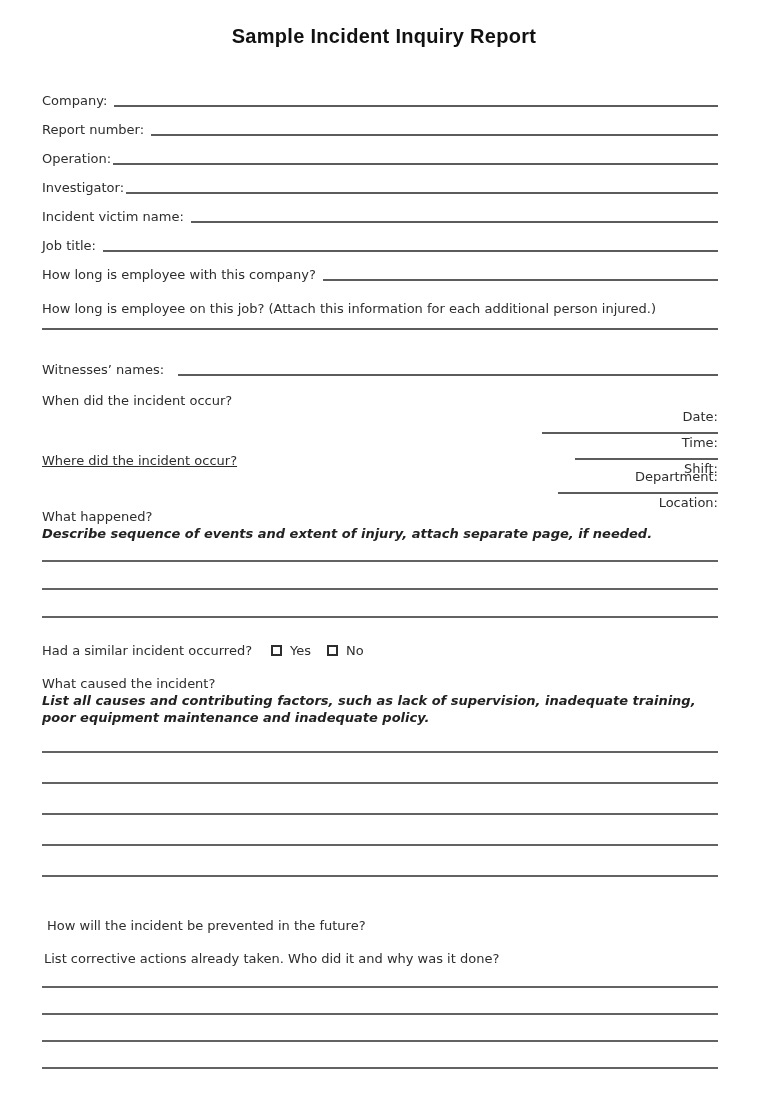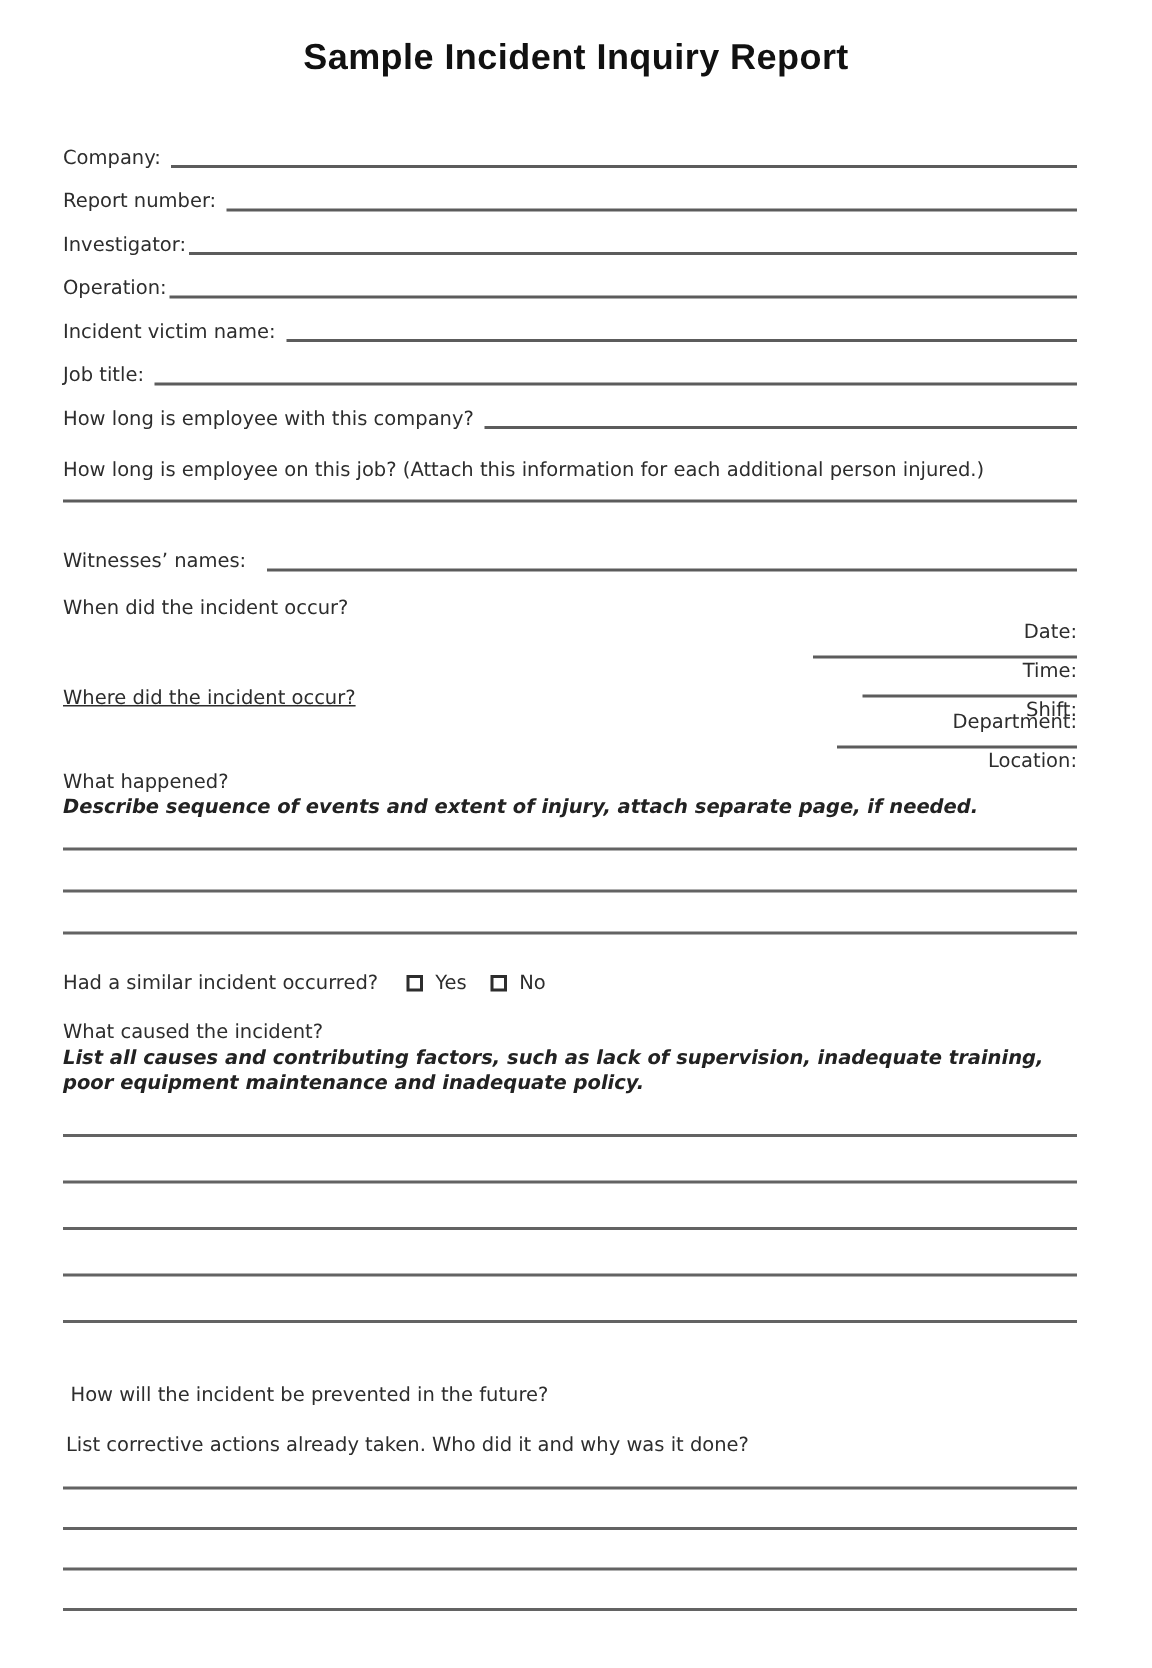--- a/index.html
+++ b/index.html
@@ -11,21 +11,21 @@
     font-family: "DejaVu Sans", "Liberation Sans", sans-serif;
     font-size: 13px;
     color: #2d2d2d;
     overflow: hidden;
     position: relative;
   }
   .inner { margin: 0 50px 0 42px; }
   .title {
     font-family: "Liberation Sans", sans-serif;
     font-weight: 700;
-    font-size: 24px;
+    font-size: 20px;
     letter-spacing: 0.3px;
     text-align: center;
     color: #111111;
     padding-top: 25px;
   }
   .fields-block { margin-top: 31px; }
   .field-row {
     display: flex;
     align-items: flex-end;
     height: 29px;
@@ -99,25 +99,25 @@
   <div class="inner fields-block">
     <div class="field-row">
       <span class="flabel">Company:</span>
       <span class="fill"></span>
     </div>
     <div class="field-row">
       <span class="flabel">Report number:</span>
       <span class="fill"></span>
     </div>
     <div class="field-row">
-      <span class="flabel">Investigator:</span>
+      <span class="flabel">Operation:</span>
       <span class="fill" style="margin-left:2px;"></span>
     </div>
     <div class="field-row">
-      <span class="flabel">Operation:</span>
+      <span class="flabel">Investigator:</span>
       <span class="fill" style="margin-left:2px;"></span>
     </div>
     <div class="field-row">
       <span class="flabel">Incident victim name:</span>
       <span class="fill"></span>
     </div>
     <div class="field-row">
       <span class="flabel">Job title:</span>
       <span class="fill"></span>
     </div>

